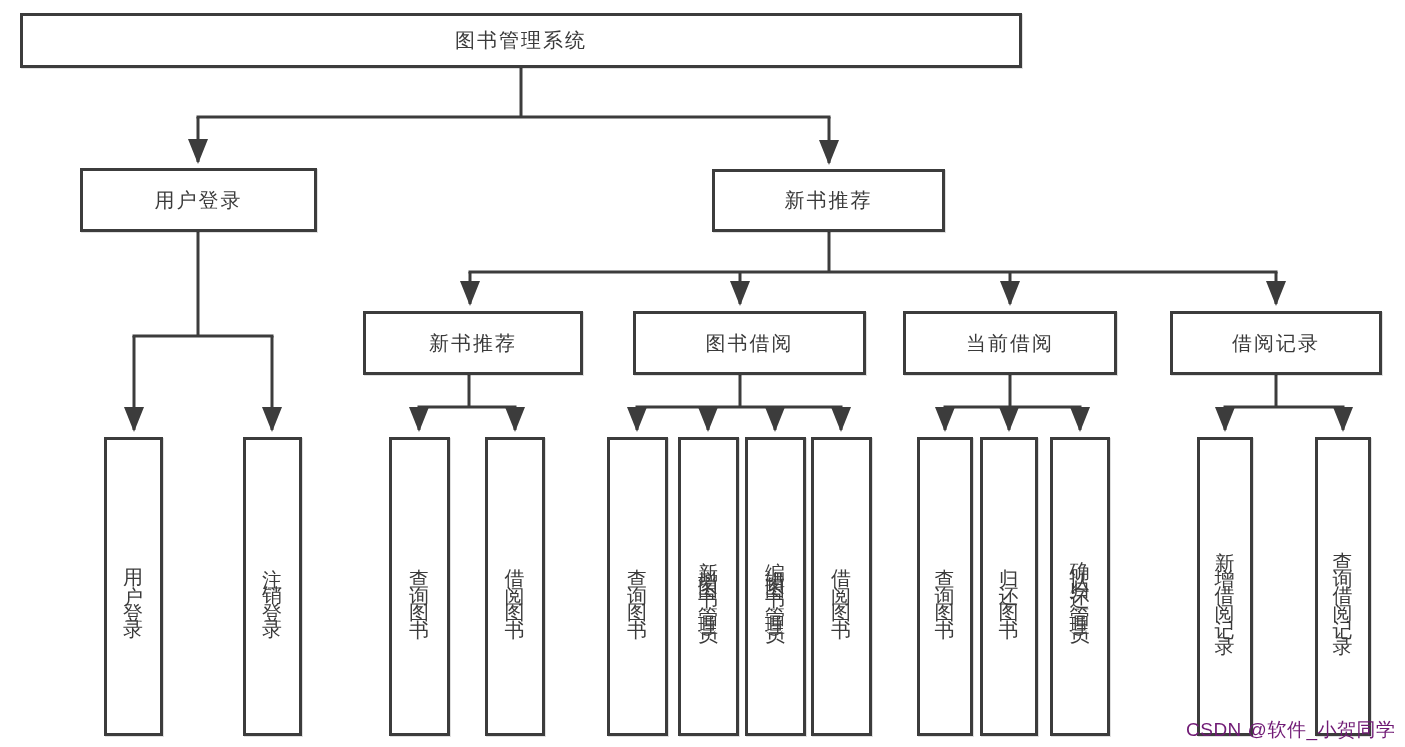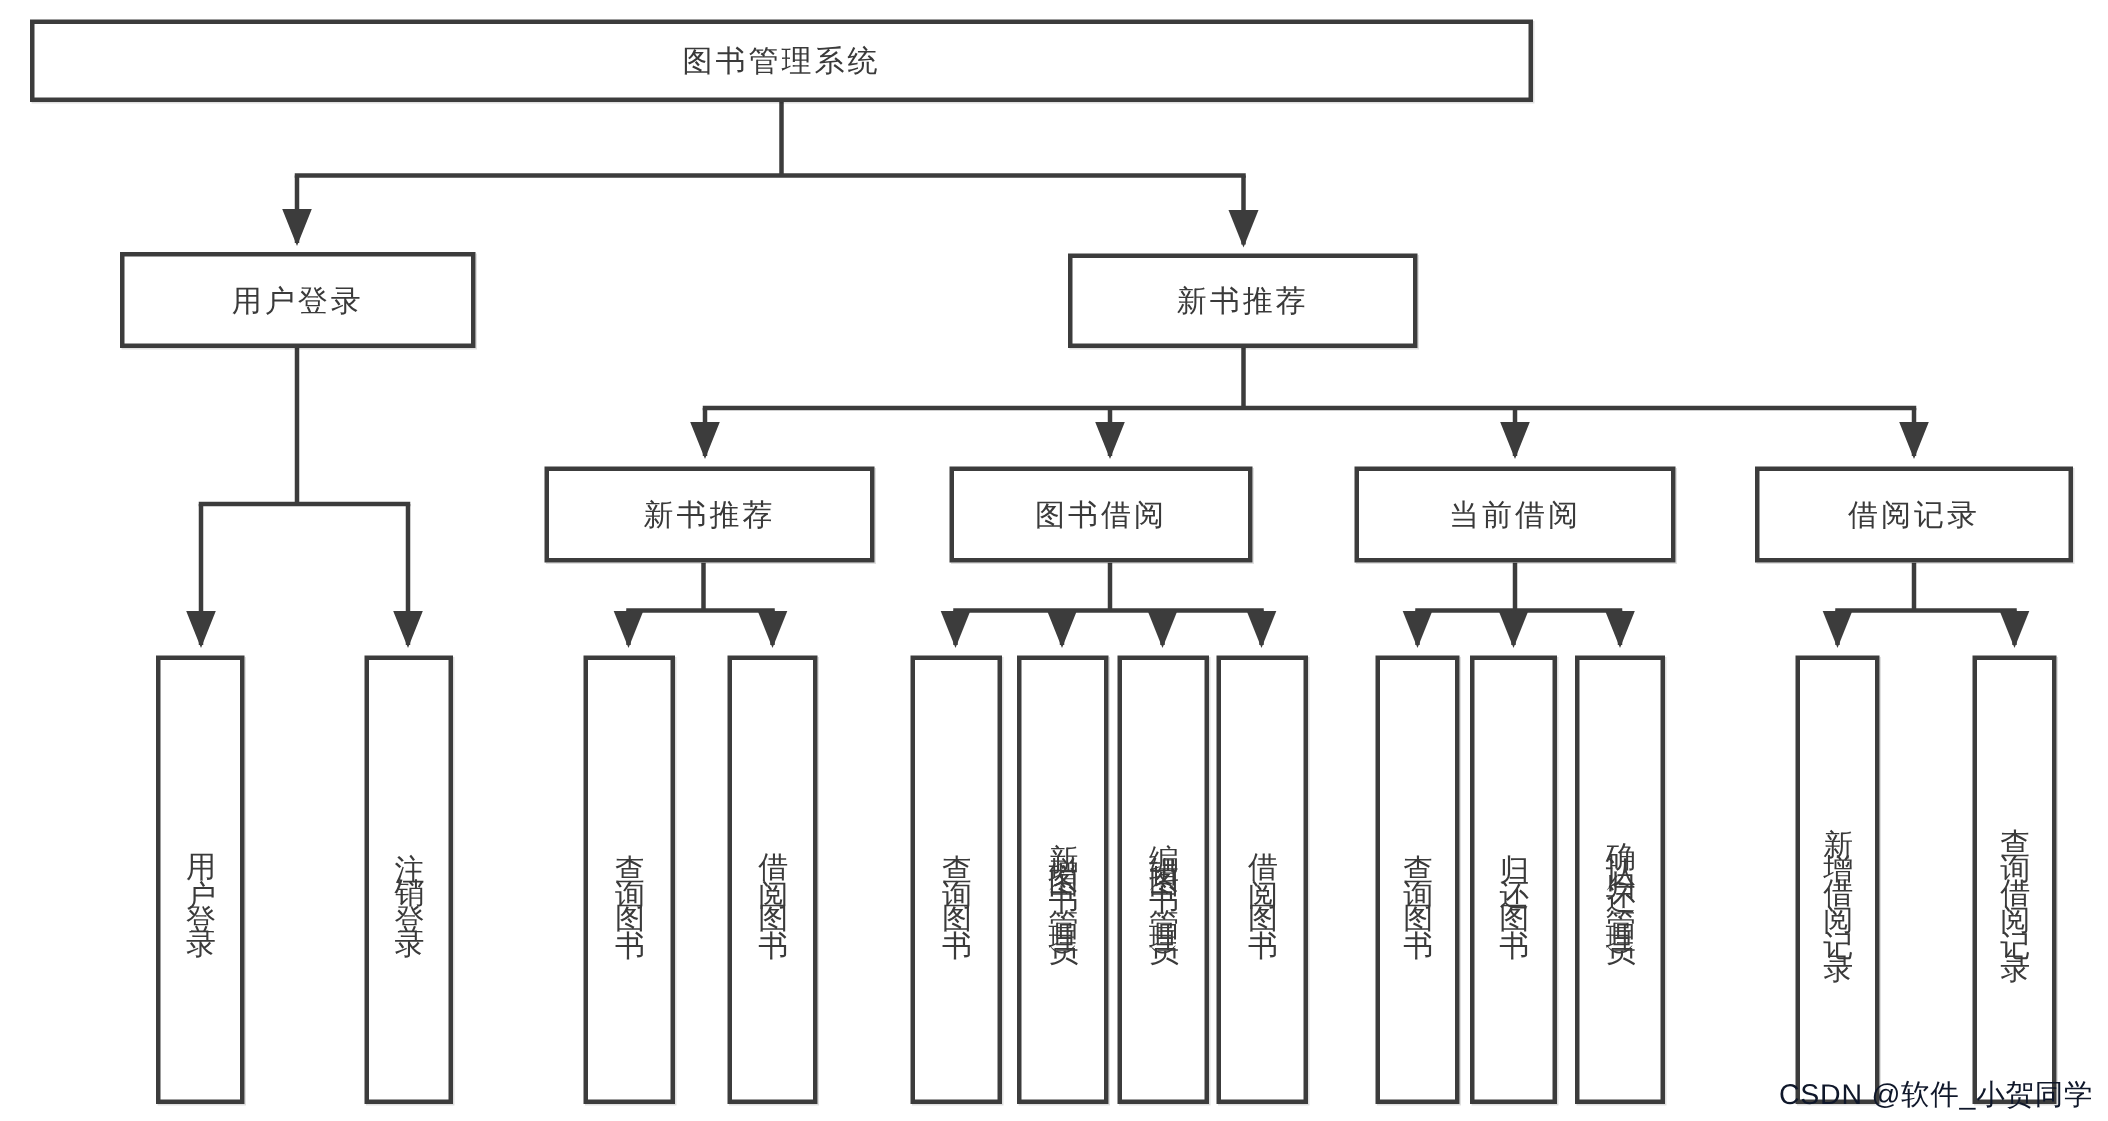--- a/index.html
+++ b/index.html
@@ -40,21 +40,21 @@
     letter-spacing: 17px;
     line-height: 1;
     color: #3a3a3a;
   }
   .leaf.tight span { letter-spacing: 9px; }
   .watermark {
     position: absolute;
     left: 1186px;
     top: 717px;
     font-size: 19px;
-    color: #0f172a;
+    color: #701a75;
     letter-spacing: 0.5px;
     white-space: nowrap;
     z-index: 5;
   }
 </style>
 </head>
 <body>
 
 <div class="stage">
 
@@ -115,21 +115,21 @@
   <div class="box" style="left:80px; top:168px; width:237px; height:64px;">
     <span class="h-label">用户登录</span>
   </div>
   <div class="box" style="left:712px; top:169px; width:233px; height:63px;">
     <span class="h-label">新书推荐</span>
   </div>
 
   <div class="box" style="left:363px; top:311px; width:220px; height:64px;">
     <span class="h-label">新书推荐</span>
   </div>
-  <div class="box" style="left:633px; top:311px; width:202px; height:64px;">
+  <div class="box" style="left:633px; top:311px; width:233px; height:64px;">
     <span class="h-label">图书借阅</span>
   </div>
   <div class="box" style="left:903px; top:311px; width:214px; height:64px;align-items:center;">
     <span class="h-label">当前借阅</span>
   </div>
   <div class="box" style="left:1170px; top:311px; width:212px; height:64px;align-items:center;">
     <span class="h-label">借阅记录</span>
   </div>
 
   <div class="box leaf" style="left:104px; top:437px; width:59px; height:299px;">

